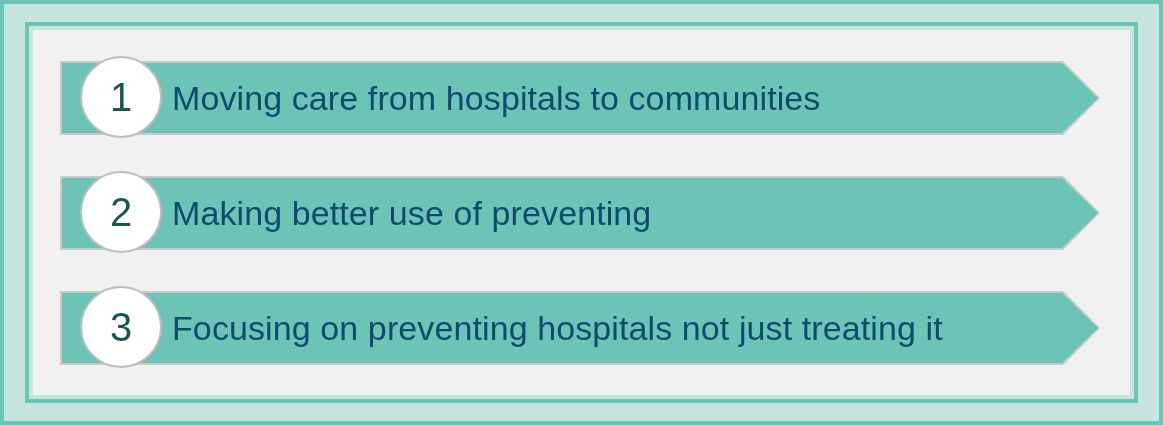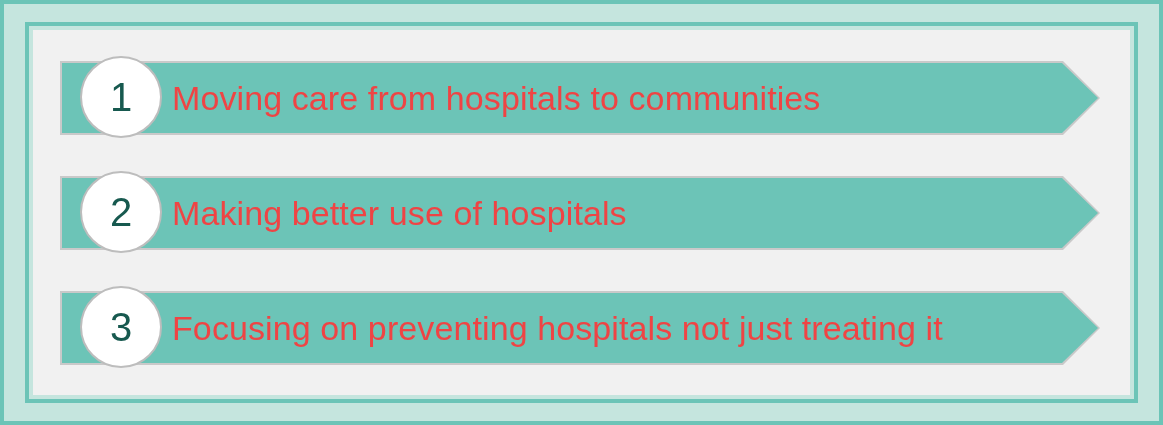--- a/index.html
+++ b/index.html
@@ -92,21 +92,21 @@
     clip-path: polygon(0 0, calc(100% - 37px) 0, 100% 50%, calc(100% - 37px) 100%, 0 100%);
   }
 
   .row-label {
     position: absolute;
     left: 110px;
     top: 0;
     height: 70px;
     display: flex;
     align-items: center;
-    color: #ef4444;
+    color: #0c4a6e;
     font-size: 34px;
     font-weight: 400;
     letter-spacing: 0.1px;
     white-space: nowrap;
   }
 
   .badge {
     position: absolute;
     left: 18px;
     top: -7px;
@@ -144,21 +144,21 @@
       <div class="arrow"></div>
       <div class="row-label">Moving care from hospitals to communities</div>
       <div class="badge">
         <span class="badge-number">1</span>
       </div>
     </div>
 
     <div class="row row-2">
       <div class="arrow-outline"></div>
       <div class="arrow"></div>
-      <div class="row-label">Making better use of hospitals</div>
+      <div class="row-label">Making better use of preventing</div>
       <div class="badge">
         <span class="badge-number">2</span>
       </div>
     </div>
 
     <div class="row row-3">
       <div class="arrow-outline"></div>
       <div class="arrow"></div>
       <div class="row-label">Focusing on preventing hospitals not just treating it</div>
       <div class="badge">

